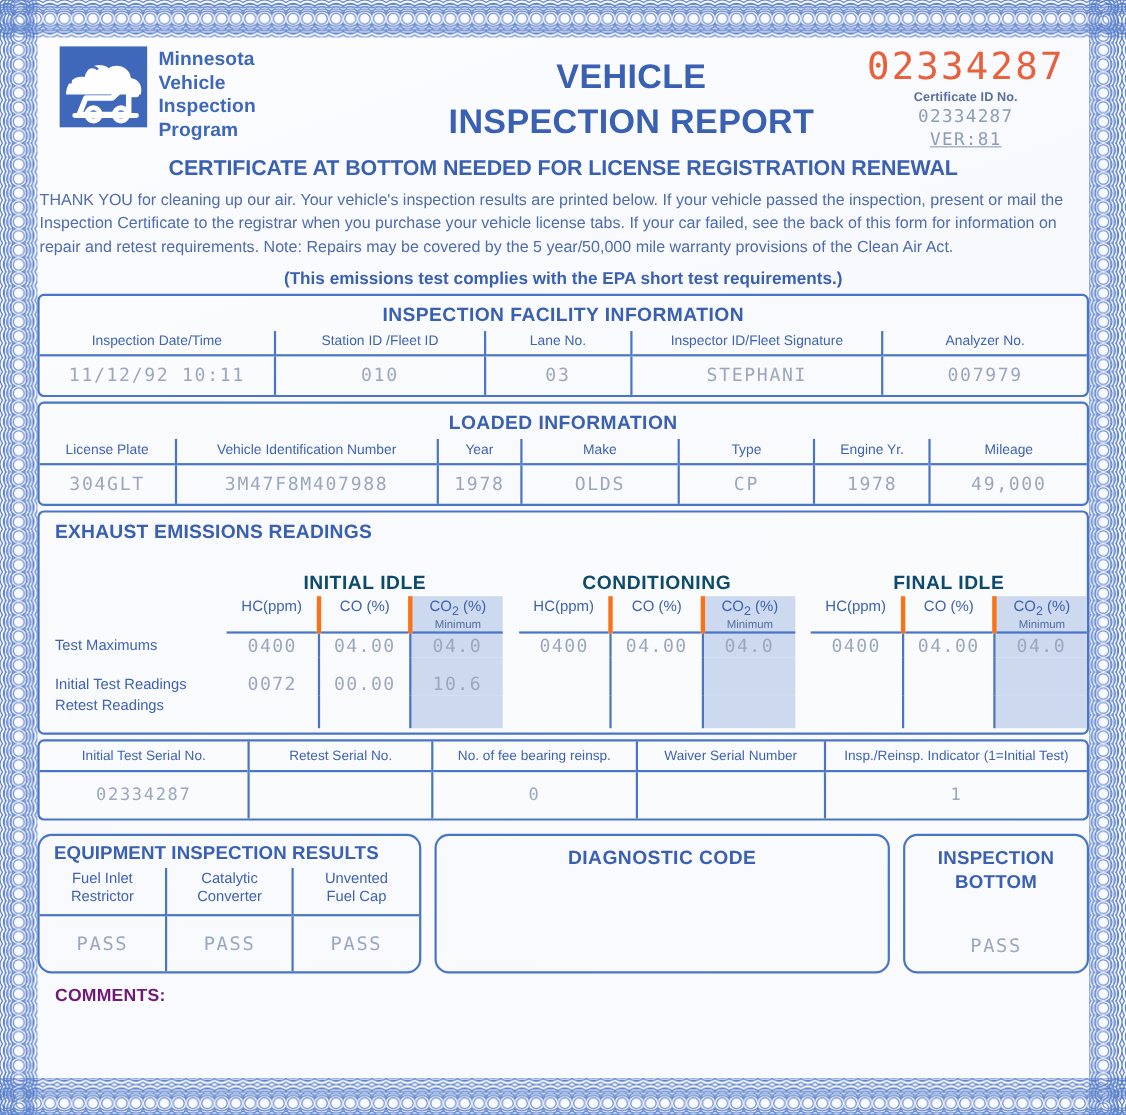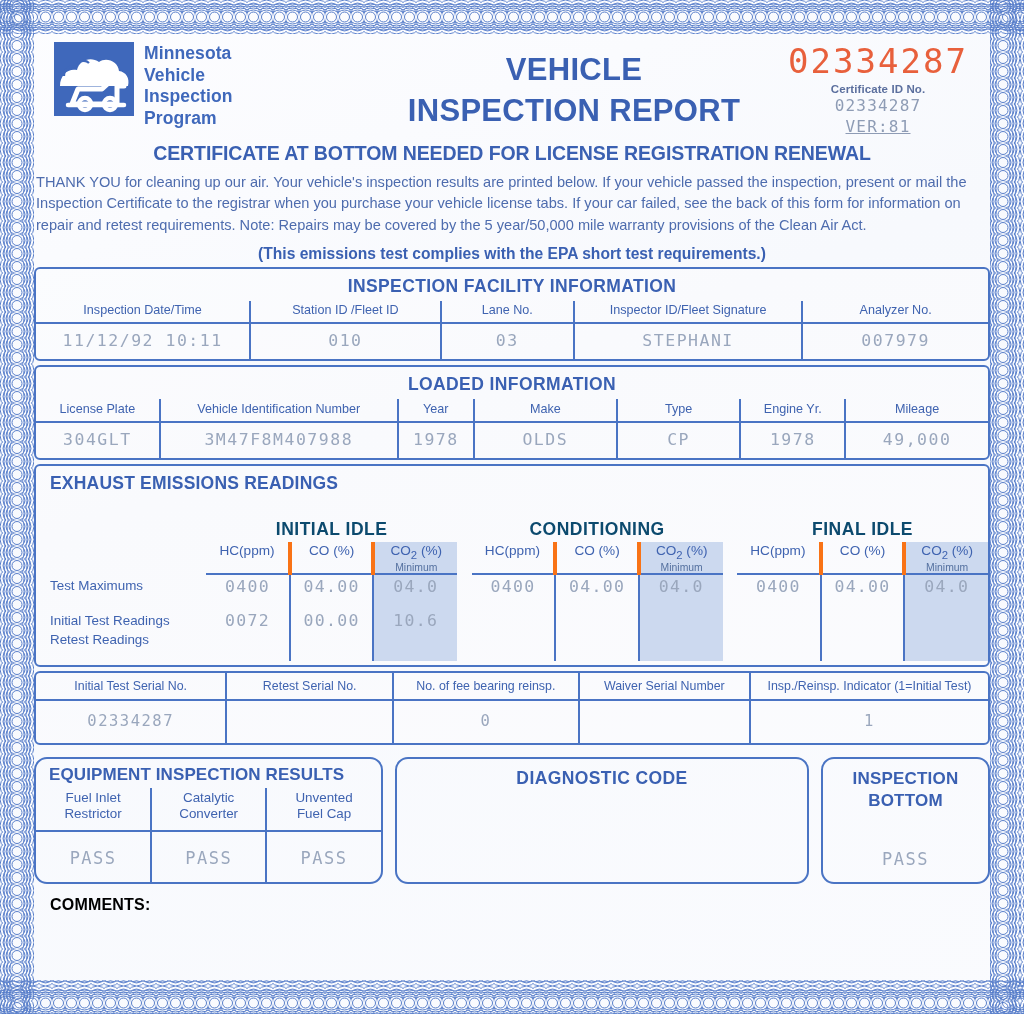--- a/index.html
+++ b/index.html
@@ -176,21 +176,21 @@
   }
   #result-title{
     font-weight:bold;color:#3a60b2;font-size:17px;
     padding-top:9px;line-height:1.25;letter-spacing:.2px;
   }
   #result-value{
     font-family:"DejaVu Sans Mono", monospace;
     font-size:17px;color:#9aa7bd;letter-spacing:1.5px;margin-top:38px;
   }
   #comments{
-    font-weight:bold;color:#000000;font-size:16px;
+    font-weight:bold;color:#701a75;font-size:16px;
     margin-top:12px;padding-left:16px;letter-spacing:.2px;
   }
 </style>
 </head>
 <body>
 
 <div id="paper"></div>
 
 <svg id="border-frame" width="1024" height="1014" viewBox="0 0 1024 1014">
   <defs>

